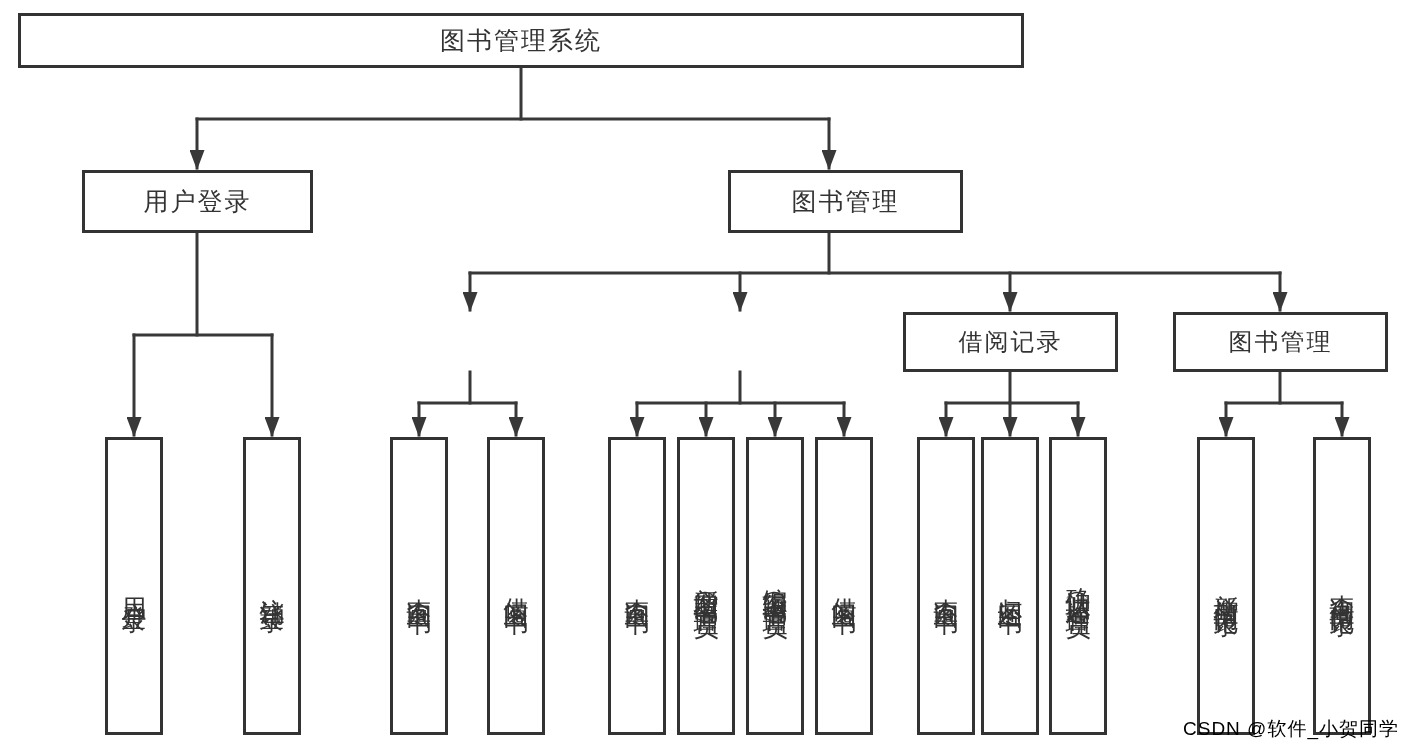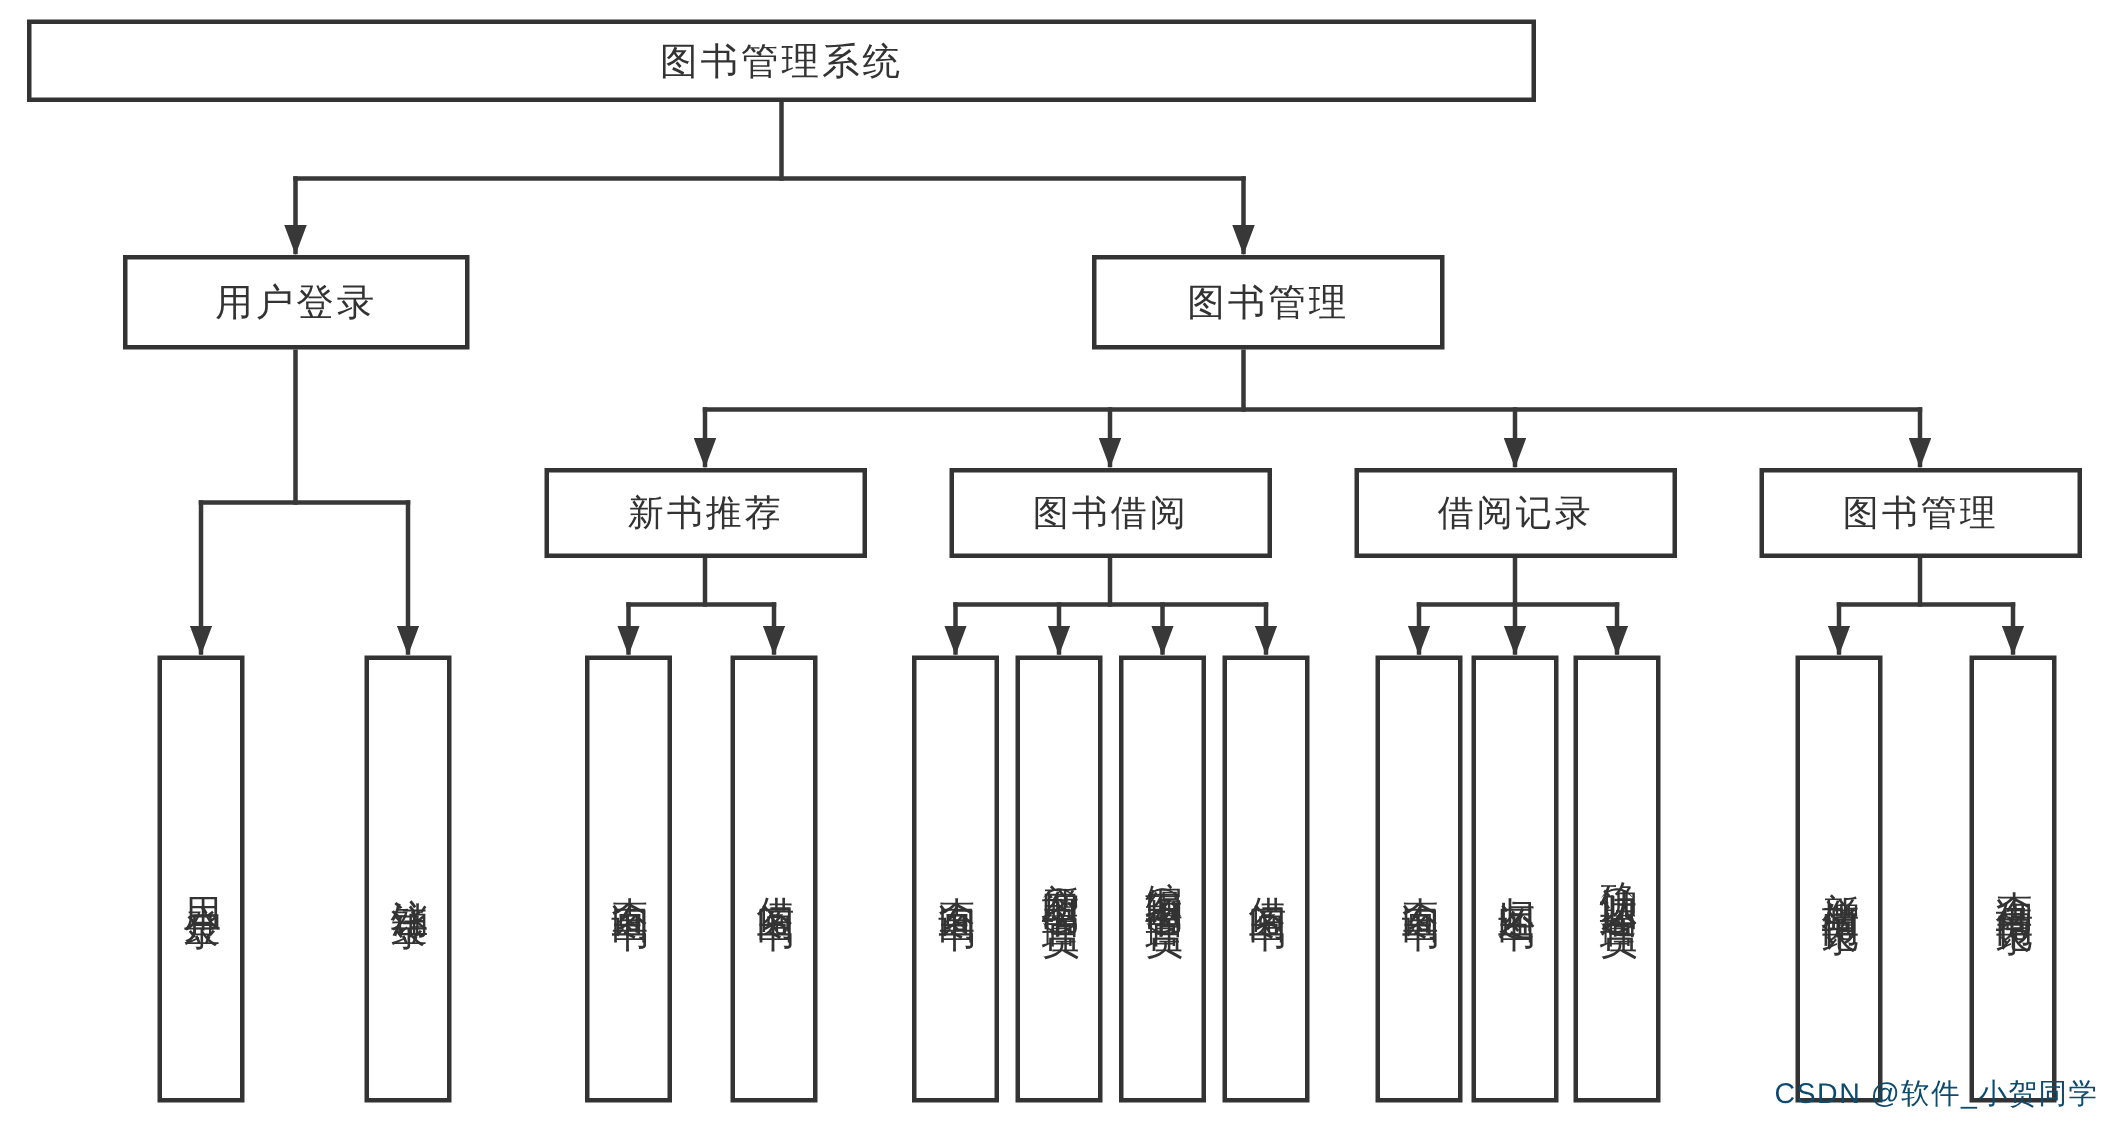--- a/index.html
+++ b/index.html
@@ -57,21 +57,21 @@
   .lf-4  { left: 608px; }  .lf-5  { left: 677px; }
   .lf-6  { left: 746px; }  .lf-7  { left: 815px; }
   .lf-8  { left: 917px; }  .lf-9  { left: 981px; }
   .lf-10 { left: 1049px; }
   .lf-11 { left: 1197px; } .lf-12 { left: 1313px; }
   .watermark {
     position: absolute;
     left: 1183px;
     top: 716px;
     font-size: 19px;
-    color: #0c4a6e;
+    color: #000000;
     white-space: nowrap;
     z-index: 5;
     letter-spacing: 1px;
   }
 </style>
 </head>
 <body>
 
 <div class="canvas">
 
@@ -125,26 +125,20 @@
     <span>图书管理系统</span>
   </div>
 
   <div class="node lvl2 a">
     <span>用户登录</span>
   </div>
   <div class="node lvl2 b">
     <span>图书管理</span>
   </div>
 
-  <div class="node lvl3 l3-0">
-    <span>新书推荐</span>
-  </div>
-  <div class="node lvl3 l3-1">
-    <span>图书借阅</span>
-  </div>
   <div class="node lvl3 l3-2">
     <span>借阅记录</span>
   </div>
   <div class="node lvl3 l3-3">
     <span>图书管理</span>
   </div>
 
   <div class="node leaf lf-0">
     <span class="vtext">用户登录</span>
   </div>

